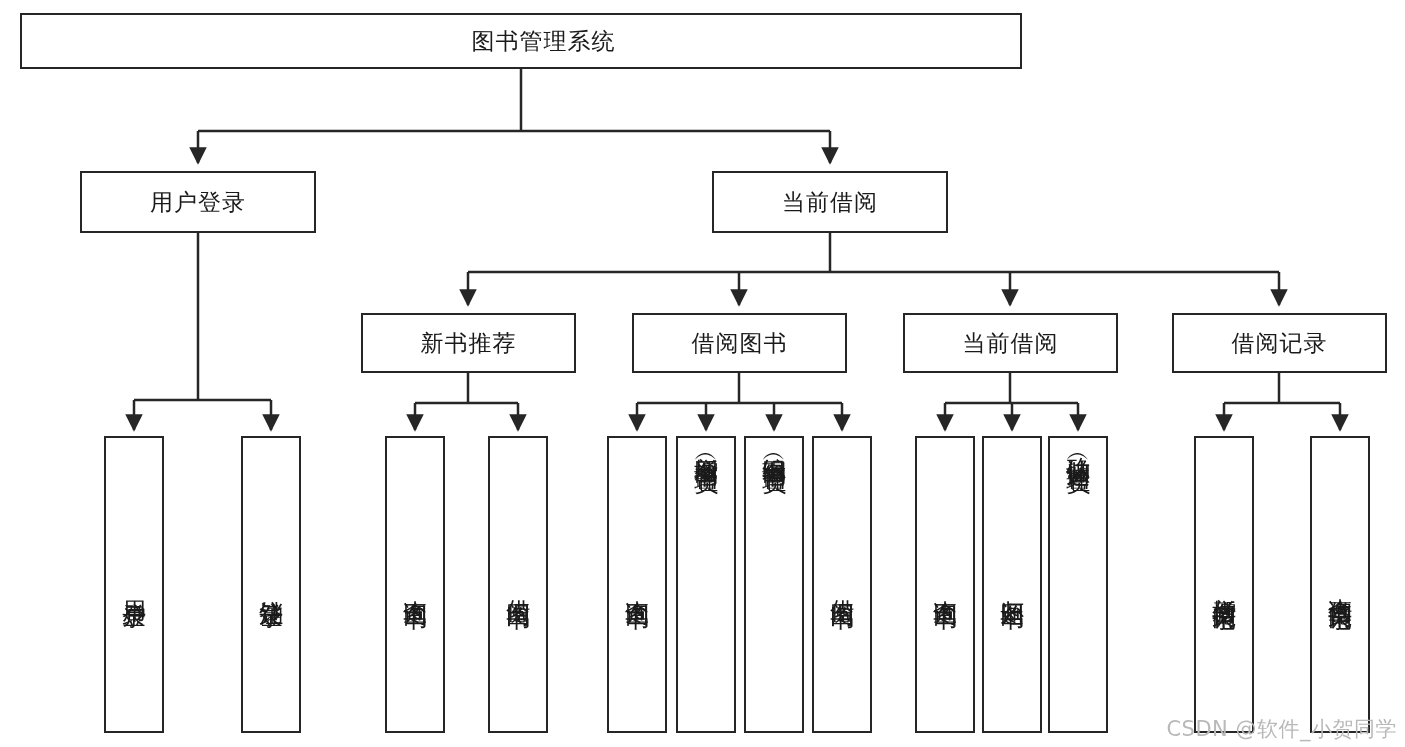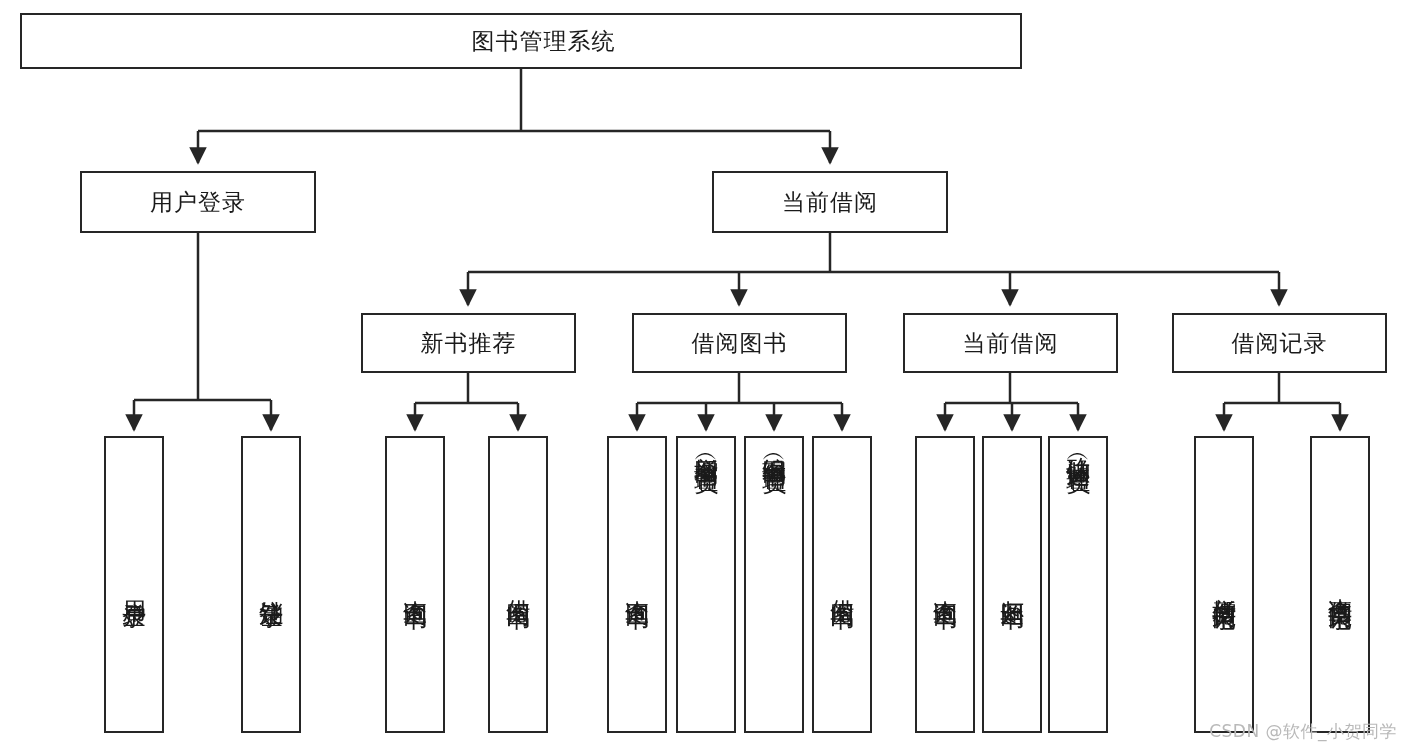--- a/index.html
+++ b/index.html
@@ -68,21 +68,21 @@
     white-space: nowrap;
     display: block;
   }
   .leaf-box.centered {
     align-items: center;
   }
   .watermark {
     position: absolute;
     right: 8px;
     bottom: 4px;
-    font-size: 17px;
+    font-size: 21px;
     color: #b9b9b9;
     letter-spacing: 0.5px;
     white-space: nowrap;
     pointer-events: none;
   }
 </style>
 </head>
 <body>
 
 <div id="canvas">

